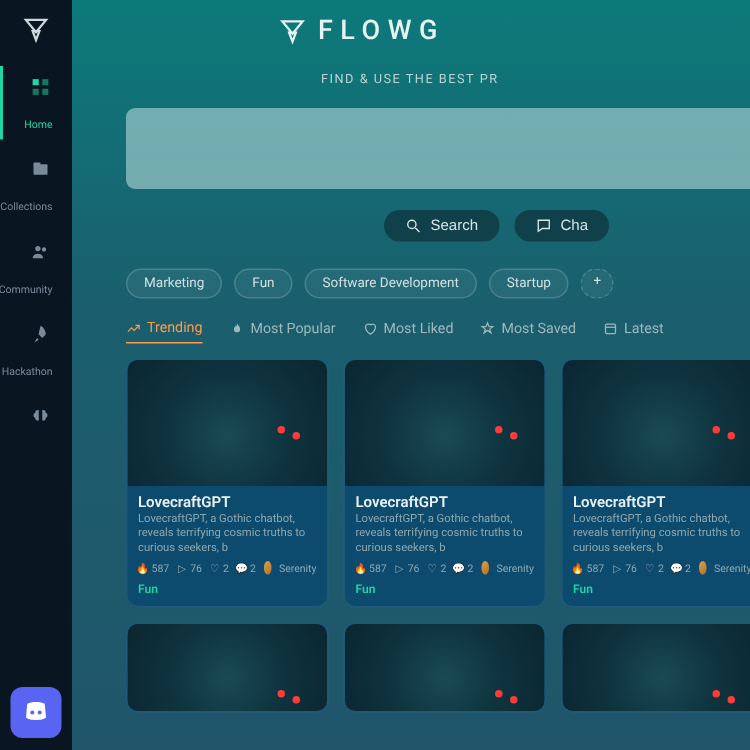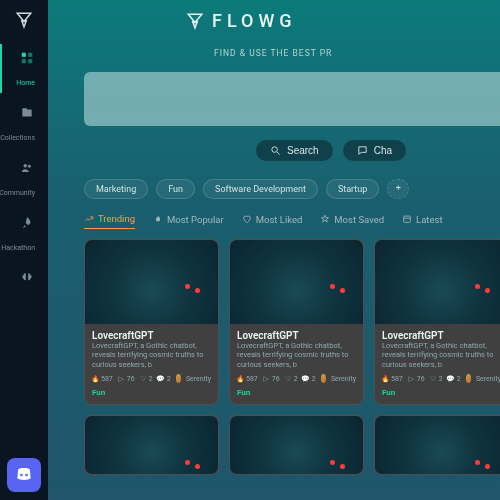--- a/index.html
+++ b/index.html
@@ -31,21 +31,21 @@
   .chips { display: flex; gap: 8px; margin-top: 18px; margin-left: 8px; }
   .chip { padding: 4px 11px; border-radius: 12px; background: rgba(255,255,255,0.06); border: 1px solid rgba(255,255,255,0.16); color: #cfe2e2; font-size: 9px; cursor: pointer; }
   .chip.plus { width: 22px; padding: 3px 0; text-align: center; border-style: dashed; }
 
   .tabs { display: flex; gap: 18px; margin-top: 14px; margin-left: 8px; font-size: 9.5px; color: #9fb8bc; }
   .tab { display: flex; align-items: center; gap: 4px; cursor: pointer; padding-bottom: 4px; }
   .tab.active { color: #ff9a4d; border-bottom: 1px solid #ff9a4d; text-align: center; }
   .tab .ico { width: 10px; height: 10px; display:flex; align-items:center; justify-content:center; }
 
   .grid { display: flex; gap: 10px; margin-top: 10px; margin-left: 8px; flex-wrap: wrap; width: 460px; }
-  .card { width: 135px; background: #404040; border: 1px solid rgba(255,255,255,0.08); border-radius: 8px; overflow: hidden; cursor: pointer; flex-shrink:0; }
+  .card { width: 135px; background: #0c4a6e; border: 1px solid rgba(255,255,255,0.08); border-radius: 8px; overflow: hidden; cursor: pointer; flex-shrink:0; }
   .card-img { width: 100%; height: 84px; background: radial-gradient(circle at 50% 60%, #1a4a55 0%, #0f3540 45%, #0a2530 100%); position: relative; }
   .card-img::after { content:""; position:absolute; right:28px; top:44px; width:5px; height:5px; background:#ff3b3b; border-radius:50%; box-shadow: 10px 4px 0 #ff3b3b; filter: blur(0.4px); }
   .card-body { padding: 6px 7px 7px; }
   .card-title { font-size: 10px; font-weight: 600; color: #e9f3f3; }
   .card-desc { font-size: 7.5px; color: #8fa8ad; line-height: 1.25; margin-top: 0; max-height: 28px; overflow: hidden; }
   .card-meta { display: flex; align-items: center; gap: 5px; margin-top: 5px; font-size: 7px; color: #8fa8ad; }
   .card-meta .m { display:flex; align-items:center; gap:2px; }
   .card-meta .ico { width:7px; height:7px; display:flex; align-items:center; justify-content:center; }
   .avatar { width: 9px; height: 9px; border-radius: 50%; background: linear-gradient(135deg,#d9a24a,#b56f2a); margin-left: auto; }
   .card-tag { font-size: 8px; color: #1fd7a4; font-weight: 600; margin-top: 5px; }

